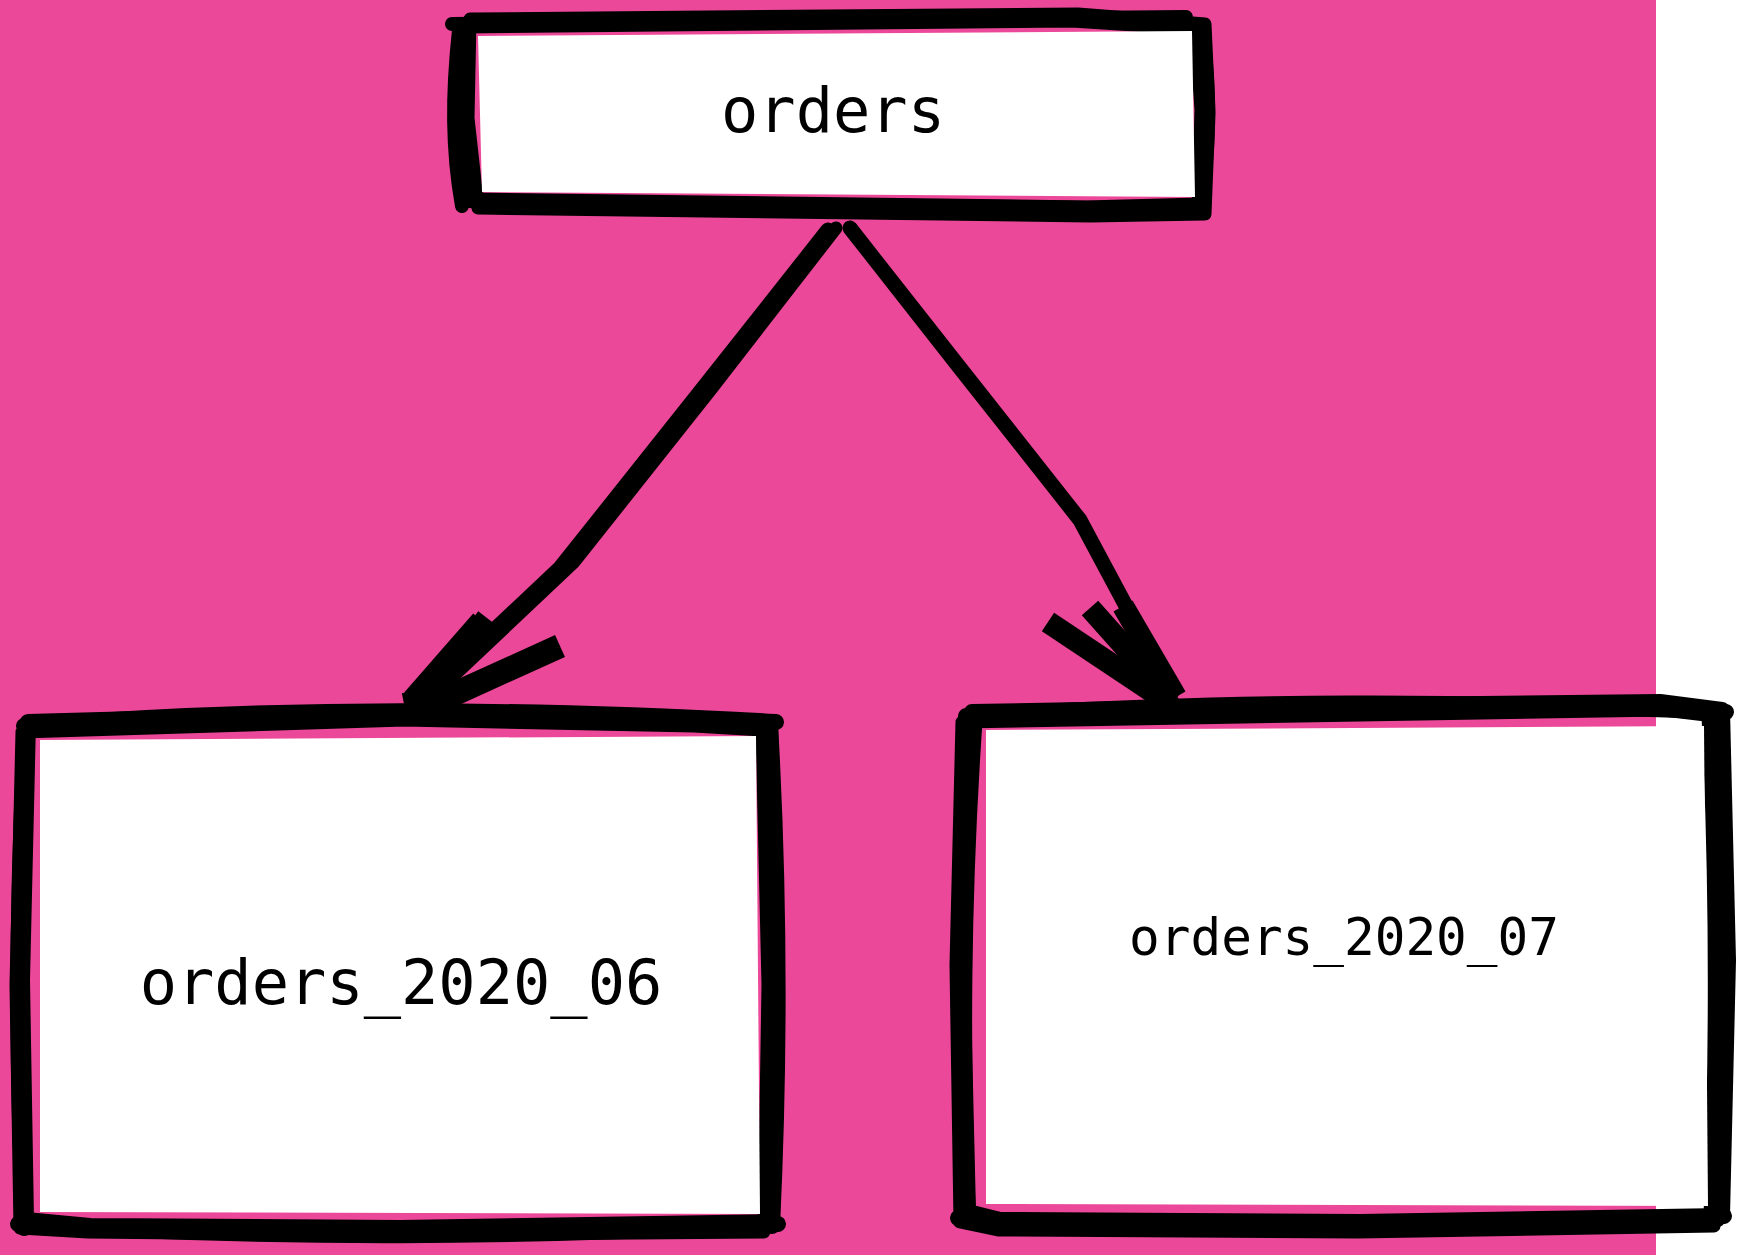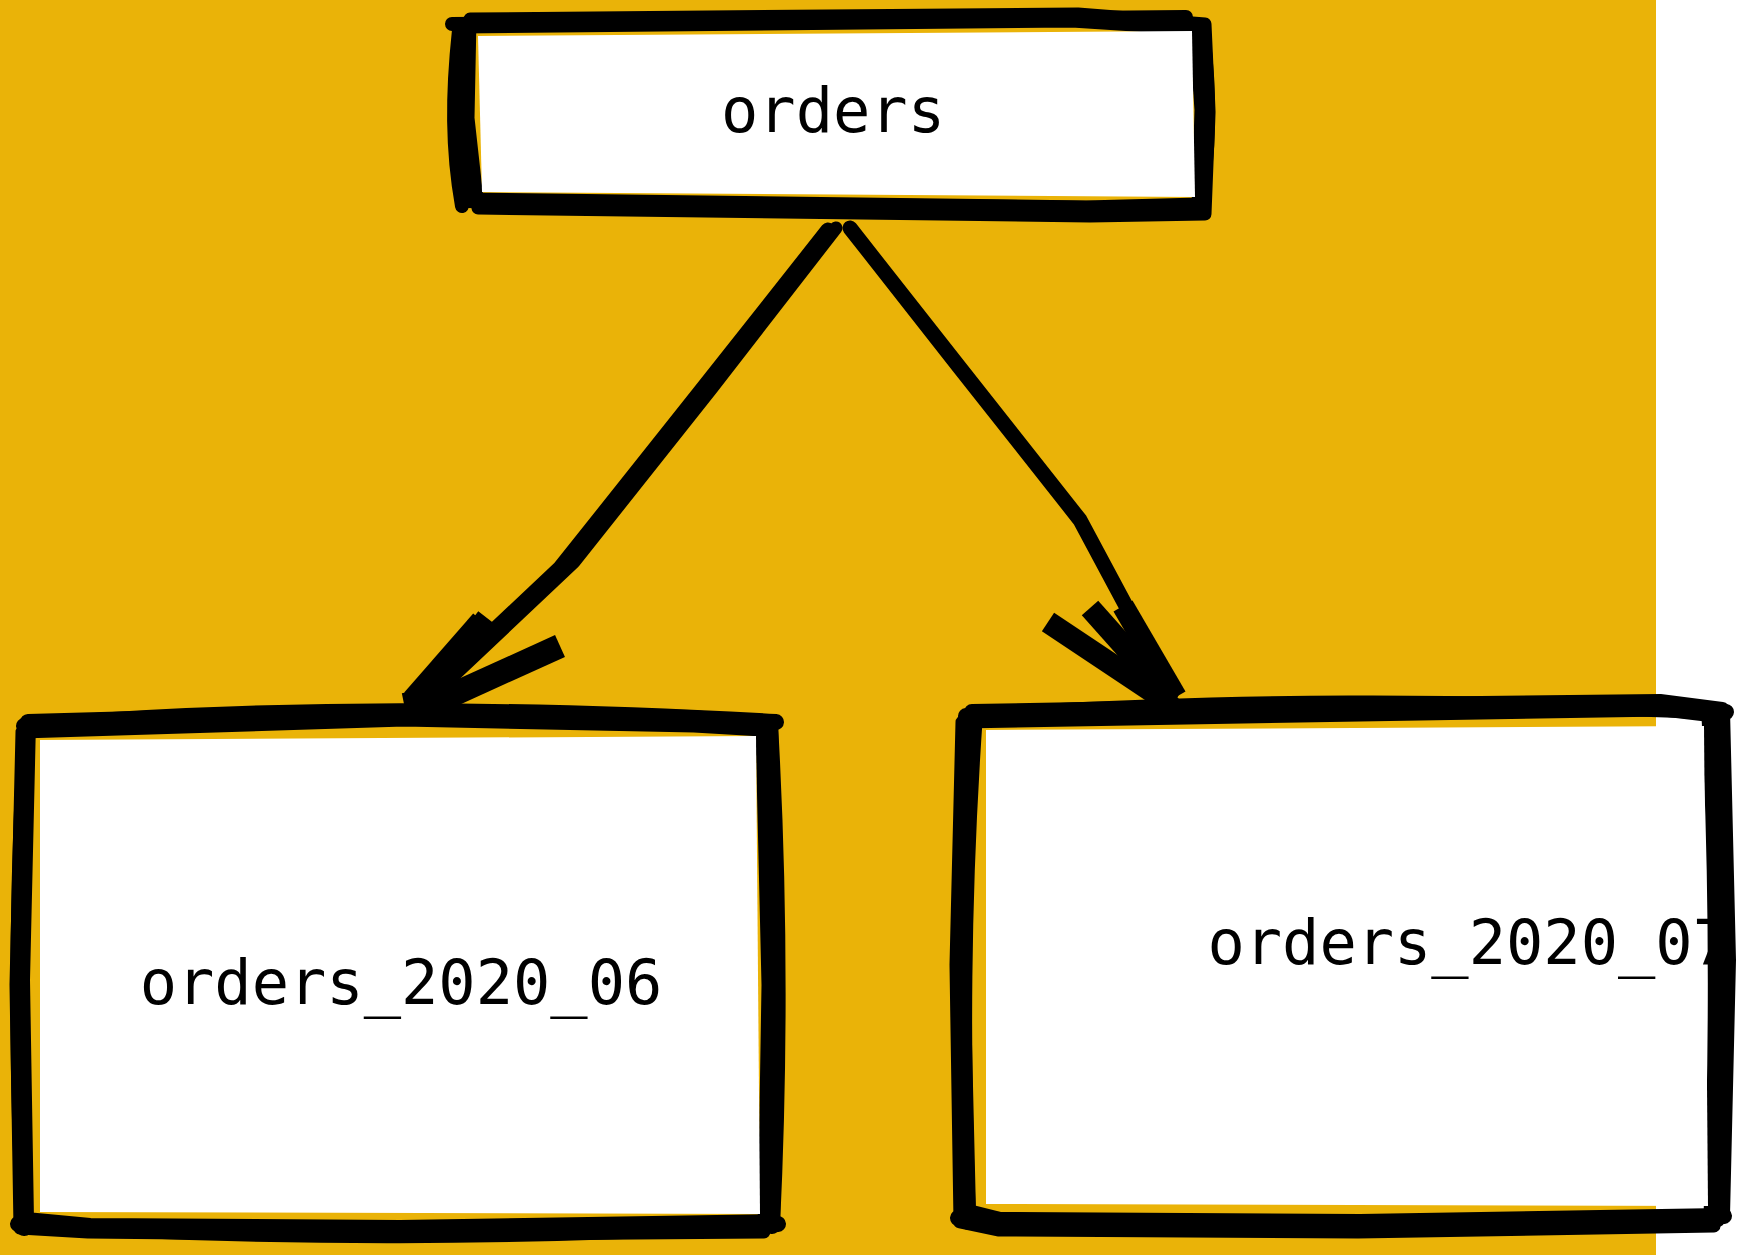--- a/index.html
+++ b/index.html
@@ -11,21 +11,21 @@
   body {
     width: 1741px;
     height: 1255px;
     overflow: hidden;
     font-family: "DejaVu Sans Mono", monospace;
   }
   #diagram-root {
     position: relative;
     width: 1656px;
     height: 1255px;
-    background: #eab308;
+    background: #ec4899;
   }
   #diagram-svg {
     position: absolute;
     top: 0;
     left: 0;
     width: 1741px;
     height: 1255px;
     display: block;
   }
   .node-label {
@@ -46,22 +46,21 @@
   #label-part-06 {
     left: 20px;
     top: 952px;
     width: 762px;
     font-size: 62px;
   }
   #label-part-07 {
     left: 958px;
     top: 912px;
     width: 772px;
-    font-size: 62px;
-    text-align: right;
+    font-size: 51px;
   }
 </style>
 </head>
 <body>
 
 <div id="diagram-root">
 
   <svg id="diagram-svg" viewBox="0 0 1741 1255" xmlns="http://www.w3.org/2000/svg">
 
     <g>

